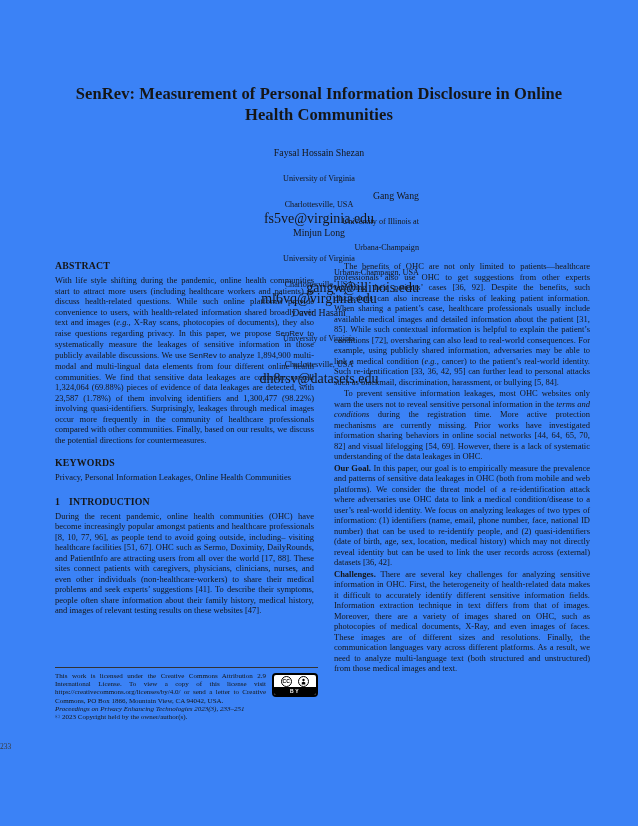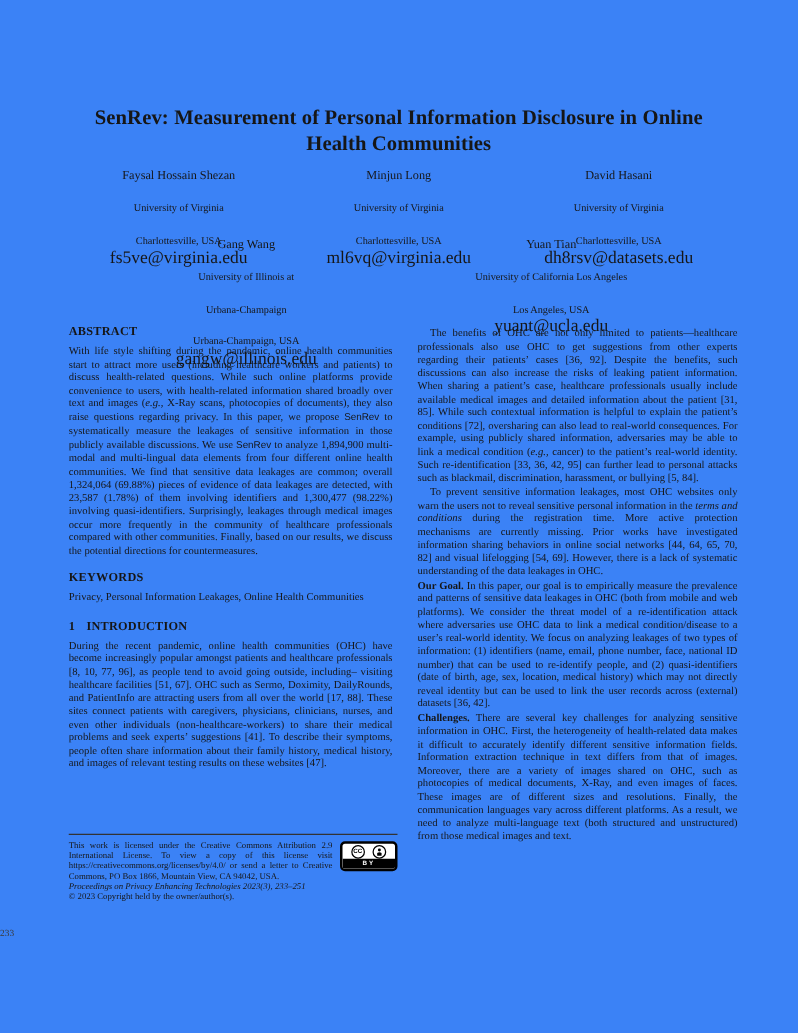--- a/index.html
+++ b/index.html
@@ -9,24 +9,24 @@
     font-family:"Liberation Serif", serif;
     text-decoration:underline;
     -webkit-font-smoothing:antialiased;
   }
   .title {
     position:absolute; top:84px; left:59px; width:520px;
     text-align:center; font-weight:bold; font-size:16.5px; line-height:20.5px;
     letter-spacing:0.1px;
   }
   .authors-row { position:absolute; left:55px; width:528px; display:flex; }
-  .row1 { top:135px; }
+  .row1 { top:147px;flex-direction:column; }
   .row2 { top:190px; justify-content:center; gap:44px; }
   .author { flex:1; text-align:center; }
-  .row2 .author { flex:0 0 200px; }
+  .row2 .author { flex:0 0 200px;text-align:right; }
   .author .name  { font-size:9.8px; margin-bottom:2.5px; }
   .author .affil { font-size:8.2px; line-height:9.7px;margin-top:16px; }
   .author .email { font-size:14px; margin-top:1.5px; }
 
   .col-left  { position:absolute; top:260px; left:55px;  width:259px; }
   .col-right { position:absolute; top:261px; left:334px; width:256px; }
 
   .sec-h { font-size:9.8px; font-weight:bold; margin:0 0 4px 0; letter-spacing:0.2px; }
   .sec-keywords { margin-top:12px; }
   .sec-intro    { margin-top:13px; }
@@ -100,26 +100,20 @@
   </div>
 
   <div class="authors-row row2">
     <div class="author">
       <div class="name">Gang Wang</div>
       <div class="affil">University of Illinois at</div>
       <div class="affil">Urbana-Champaign</div>
       <div class="affil">Urbana-Champaign, USA</div>
       <div class="email">gangw@illinois.edu</div>
     </div>
-    <div class="author">
-      <div class="name">Yuan Tian</div>
-      <div class="affil">University of California Los Angeles</div>
-      <div class="affil">Los Angeles, USA</div>
-      <div class="email">yuant@ucla.edu</div>
-    </div>
   </div>
 
   <div class="col-left">
     <h2 class="sec-h">ABSTRACT</h2>
     <p class="body"><span>With life style shifting during the pandemic, online health communities start to attract more users (including healthcare workers and patients) to discuss health-related questions. While such online platforms provide convenience to users, with health-related information shared broadly over text and images (</span><span class="it">e.g.,</span><span> X-Ray scans, photocopies of documents), they also raise questions regarding privacy. In this paper, we propose </span><span class="sans">SenRev</span><span> to systematically measure the leakages of sensitive information in those publicly available discussions. We use </span><span class="sans">SenRev</span><span> to analyze 1,894,900 multi-modal and multi-lingual data elements from four different online health communities. We find that sensitive data leakages are common; overall 1,324,064 (69.88%) pieces of evidence of data leakages are detected, with 23,587 (1.78%) of them involving identifiers and 1,300,477 (98.22%) involving quasi-identifiers. Surprisingly, leakages through medical images occur more frequently in the community of healthcare professionals compared with other communities. Finally, based on our results, we discuss the potential directions for countermeasures.</span></p>
 
     <h2 class="sec-h sec-keywords">KEYWORDS</h2>
     <p class="body">Privacy, Personal Information Leakages, Online Health Communities</p>
 
     <h2 class="sec-h sec-intro"><span>1</span><span class="num-gap"></span><span>INTRODUCTION</span></h2>

